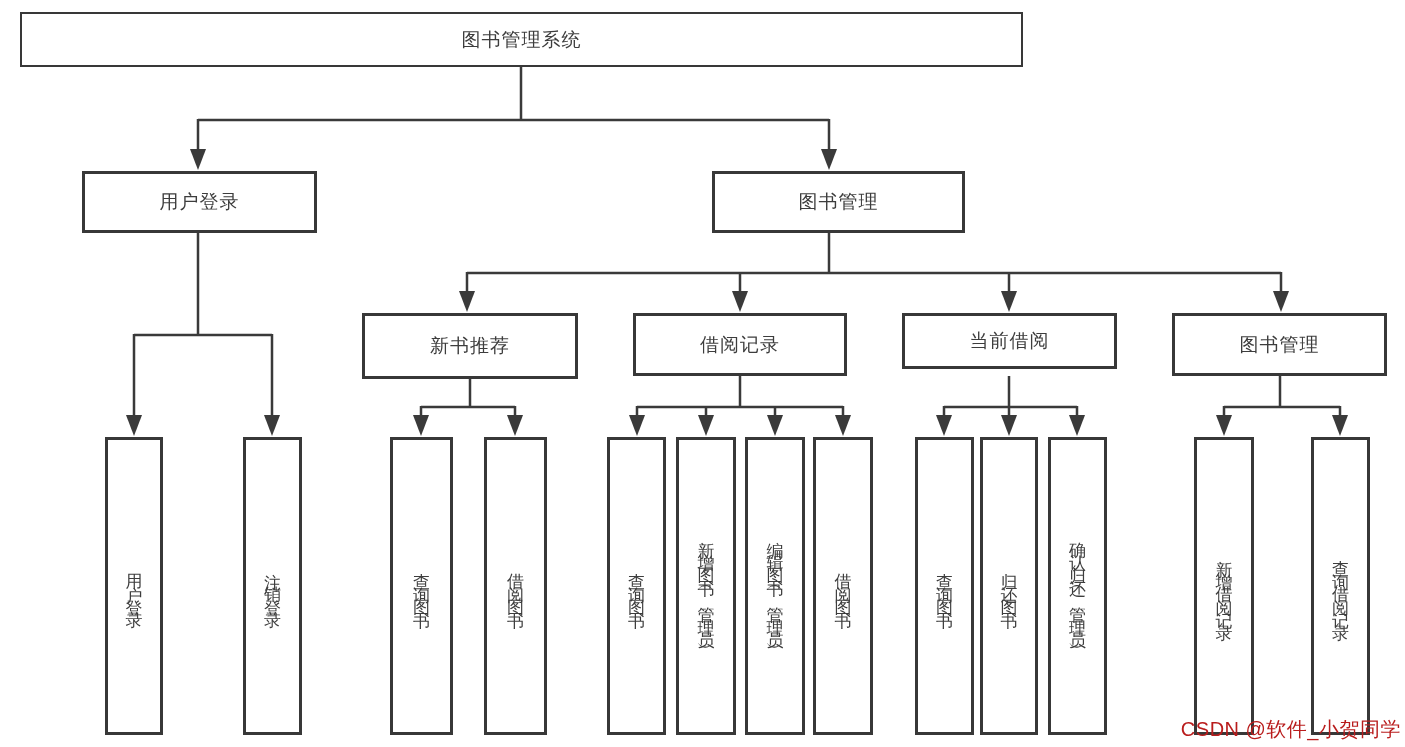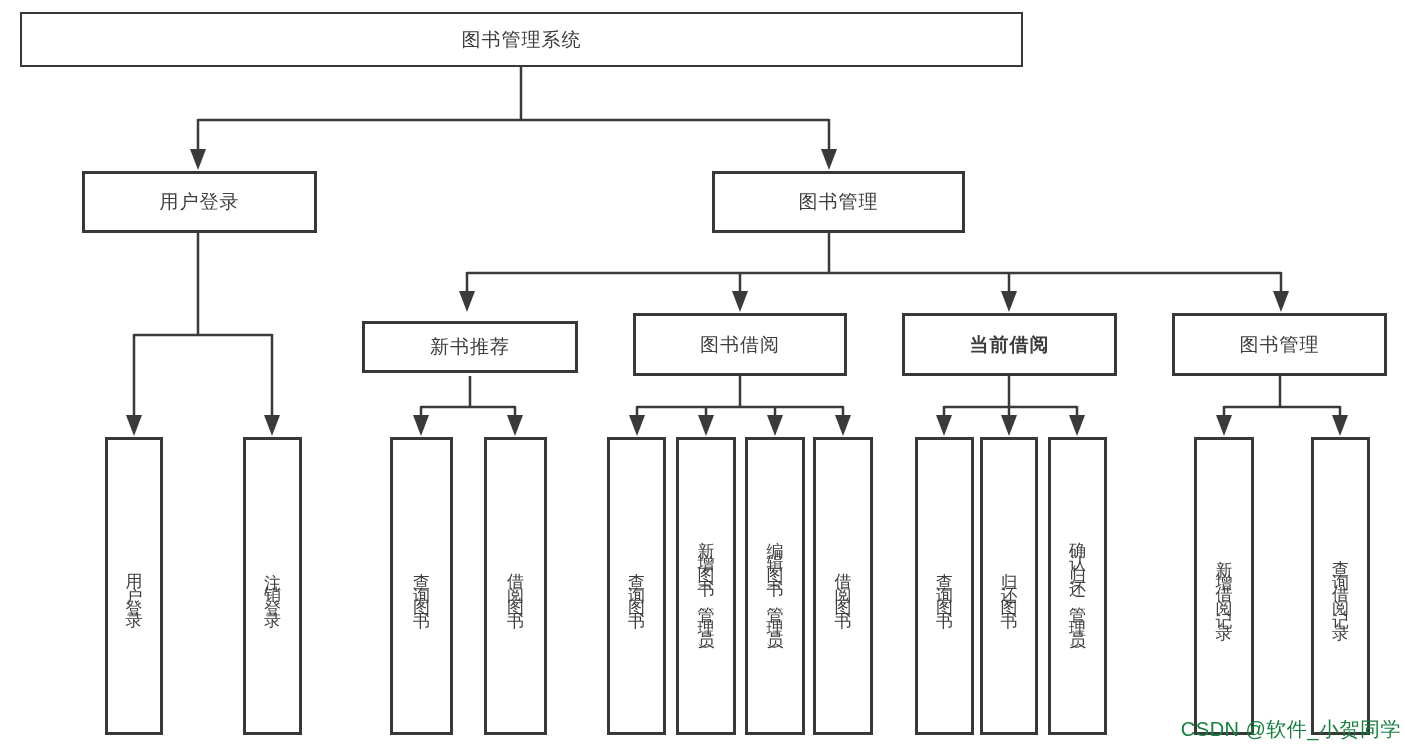--- a/index.html
+++ b/index.html
@@ -29,21 +29,21 @@
     font-size:17px;
     letter-spacing:13px;
     line-height:1;
     white-space:nowrap;
   }
   .watermark{
     position:absolute;
     right:4px;
     bottom:4px;
     font-size:20px;
-    color:#15803d;
+    color:#b91c1c;
     letter-spacing:0.5px;
     z-index:10;
     text-align:right;
   }
 </style>
 </head>
 <body>
 
 <div class="stage">
 
@@ -91,27 +91,27 @@
     <span>图书管理系统</span>
   </div>
 
   <div class="box hbox" style="left:82px;top:171px;width:235px;height:62px;">
     <span>用户登录</span>
   </div>
   <div class="box hbox" style="left:712px;top:171px;width:253px;height:62px;">
     <span>图书管理</span>
   </div>
 
-  <div class="box hbox" style="left:362px;top:321px;width:216px;height:52px;">
+  <div class="box hbox" style="left:362px;top:313px;width:216px;height:66px;">
     <span>新书推荐</span>
   </div>
   <div class="box hbox" style="left:633px;top:313px;width:214px;height:63px;">
-    <span>图书借阅</span>
+    <span>借阅记录</span>
   </div>
-  <div class="box hbox" style="left:902px;top:313px;width:215px;height:63px;font-weight:bold;">
+  <div class="box hbox" style="left:902px;top:313px;width:215px;height:56px;">
     <span>当前借阅</span>
   </div>
   <div class="box hbox" style="left:1172px;top:313px;width:215px;height:63px;">
     <span>图书管理</span>
   </div>
 
   <div class="box vbox" style="left:105px;top:437px;width:58px;height:298px;">
     <span>用户登录</span>
   </div>
   <div class="box vbox" style="left:243px;top:437px;width:59px;height:298px;">

